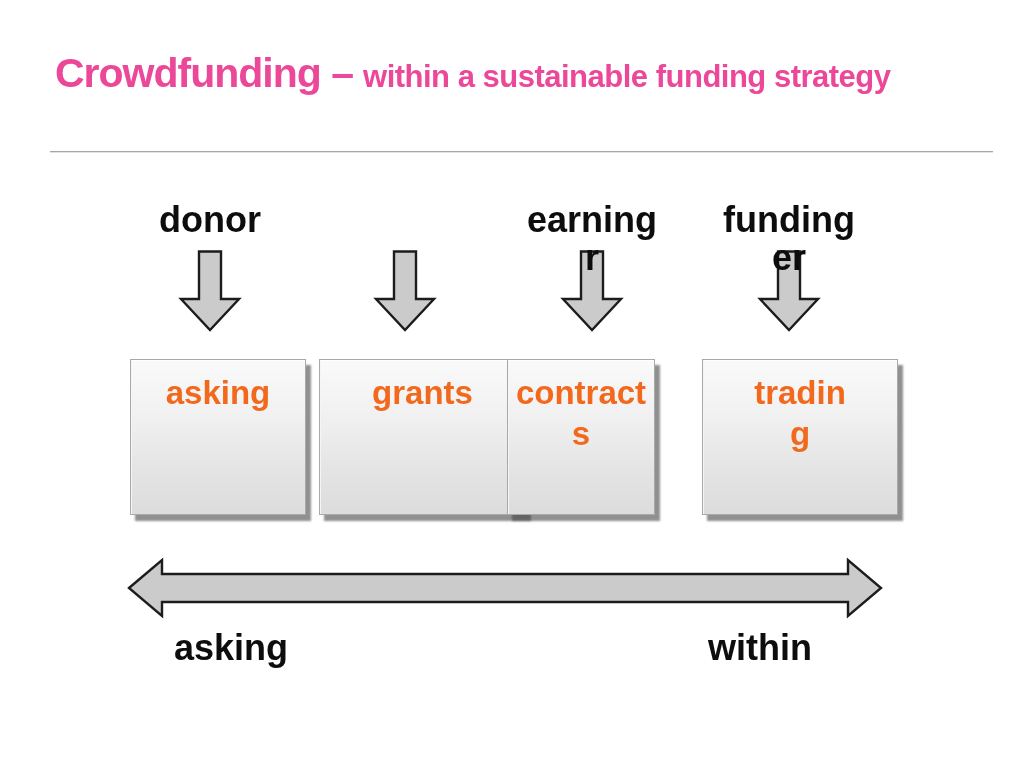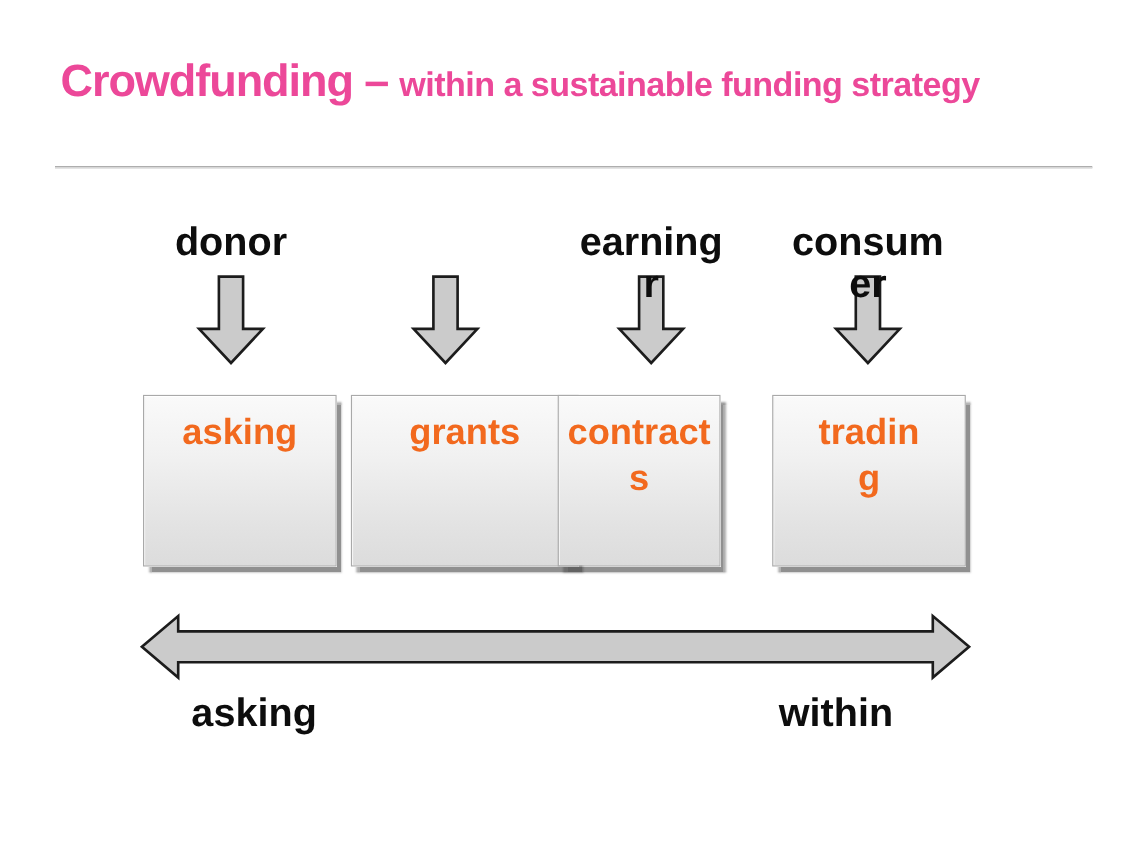--- a/index.html
+++ b/index.html
@@ -116,21 +116,21 @@
 
 <div class="slide">
 
   <h1 class="title"><span class="t-main">Crowdfunding –</span><span class="t-sub">within a sustainable funding strategy</span></h1>
 
   <div class="divider"></div>
 
   <div class="actor-label" style="left:120px">donor</div>
   <div class="actor-label" style="left:502px">earning
 r</div>
-  <div class="actor-label" style="left:699px">consum
+  <div class="actor-label" style="left:699px">funding
 er</div>
 
   <svg class="down-arrow" style="left:178px" viewBox="0 0 64 82">
     <polygon points="21,1.5 43,1.5 43,49 61,49 32,80 3,49 21,49" fill="#CBCBCB" stroke="#1C1C1C" stroke-width="2.4" stroke-linejoin="miter"></polygon>
   </svg>
   <svg class="down-arrow" style="left:373px" viewBox="0 0 64 82">
     <polygon points="21,1.5 43,1.5 43,49 61,49 32,80 3,49 21,49" fill="#CBCBCB" stroke="#1C1C1C" stroke-width="2.4" stroke-linejoin="miter"></polygon>
   </svg>
   <svg class="down-arrow" style="left:560px" viewBox="0 0 64 82">
     <polygon points="21,1.5 43,1.5 43,49 61,49 32,80 3,49 21,49" fill="#CBCBCB" stroke="#1C1C1C" stroke-width="2.4" stroke-linejoin="miter"></polygon>
@@ -142,21 +142,21 @@
   <div class="fbox" style="left:130px;width:176px">
     <span class="fbox-label">asking</span>
   </div>
   <div class="fbox" style="left:319px;width:207px">
     <span class="fbox-label">grants</span>
   </div>
   <div class="fbox" style="left:507px;width:148px">
     <span class="fbox-label">contract
 s</span>
   </div>
-  <div class="fbox" style="left:702px;width:176px">
+  <div class="fbox" style="left:702px;width:196px">
     <span class="fbox-label">tradin
 g</span>
   </div>
 
   <svg class="spectrum-arrow" viewBox="0 0 758 62">
     <polygon points="3,31 36,3 36,17 722,17 722,3 755,31 722,59 722,45 36,45 36,59" fill="#CBCBCB" stroke="#1C1C1C" stroke-width="2.4" stroke-linejoin="miter"></polygon>
   </svg>
 
   <div class="spectrum-label" style="left:131px">asking</div>
   <div class="spectrum-label" style="left:660px">within</div>

